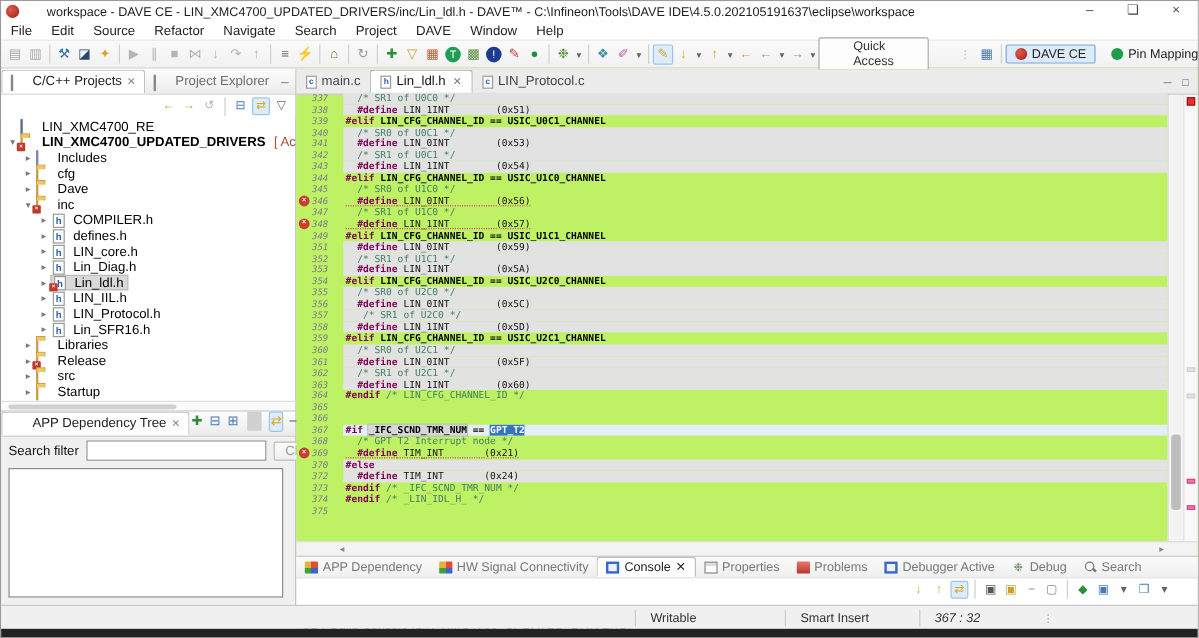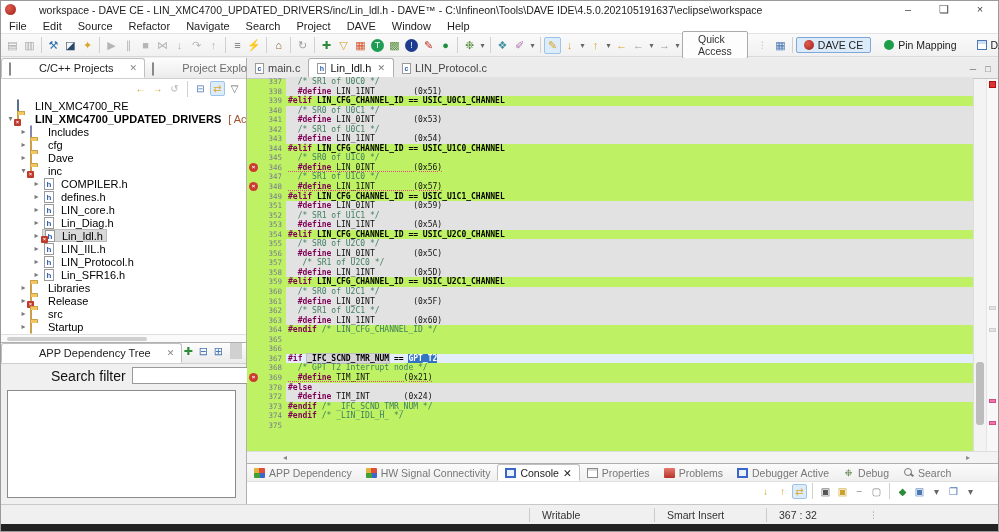--- a/index.html
+++ b/index.html
@@ -18,36 +18,36 @@
   .menubar { height:16px; background:#fff; display:flex; align-items:center; border-bottom:1px solid #e4e4e4; }
   .menu-item { font-size:11px; color:#1d1d1d; padding:0 8px; line-height:16px; }
 
   
   .toolbar { height:23px; background:linear-gradient(#fafafa,#f1f1f1); display:flex; align-items:center; padding:0 3px; border-bottom:1px solid #d9d9d9; }
   .ticon { width:17px; height:17px; display:inline-flex; align-items:center; justify-content:center; font-size:11px; line-height:17px; border-radius:2px; flex:none; overflow:hidden; }
   .ticon.dd { width:9px; font-size:8px; }
   .ticon.active { background:#dcecfb; border:1px solid #9ec3e8; }
   .tsep { width:1px; height:16px; background:#d0d0d0; margin:0 3px; flex:none; }
   .tb-right { margin-left:auto; display:flex; align-items:center; }
-  .quick-access { font-size:10.5px; color:#333; background:#fdfdfd; border:1px solid #aaa; border-radius:2px; padding:1px 15px; margin-right:6px; }
+  .quick-access { font-size:10.5px; color:#333; background:#fdfdfd; border:1px solid #aaa; border-radius:2px; padding:1px 28px; margin-right:22px; }
   .dots-sep { color:#b5b5b5; font-size:9px; margin:0 4px; letter-spacing:1px; }
   .persp-chip { display:flex; align-items:center; gap:4px; font-size:10.5px; color:#222; padding:1px 7px; border-radius:2px; margin-right:6px; white-space:nowrap; }
   .persp-chip.active { background:#dcebfa; border:1px solid #7ea7d8; }
   .pi-bug { width:10px; height:10px; border-radius:50%; background:radial-gradient(circle at 35% 35%, #e25b4d, #9c1f17); }
   .pi-green { width:10px; height:10px; border-radius:50%; background:#1e9e4a; }
   .pi-grid { width:10px; height:10px; border:1px solid #4a78b5; background:linear-gradient(#cfe0f5 40%, #fff 40%); }
 
   
   #main { position:absolute; top:57px; left:0; right:0; height:448px; display:flex; }
   .left-col { width:246px; flex:none; display:flex; flex-direction:column; border-right:1px solid #b0b0b0; }
   .right-col { flex:1; display:flex; flex-direction:column; min-width:0; }
 
   
   .view-tabs { height:21px; background:linear-gradient(#fdfdfd,#ebebeb); border-bottom:1px solid #cfcfcf; display:flex; align-items:flex-end; font-size:11px; }
-  .vtab { display:flex; align-items:center; gap:16px; padding:0 7px; height:20px; color:#6d6d6d; white-space:nowrap; }
+  .vtab { display:flex; align-items:center; gap:4px; padding:0 7px; height:20px; color:#6d6d6d; white-space:nowrap; }
   .vtab.active { background:#fff; border:1px solid #c0c0c0; border-bottom:1px solid #fff; border-top-left-radius:3px; border-top-right-radius:3px; color:#222; }
   .vtab .x { color:#888; font-size:9px; }
   .vt-corner { margin-left:auto; display:flex; gap:3px; padding:0 4px 4px 0; color:#666; font-size:9px; }
   .vt-corner span { width:12px; text-align:center; }
 
   .view-toolbar { height:19px; display:flex; align-items:center; justify-content:flex-end; gap:2px; padding-right:4px; background:#fff; }
   .view-toolbar .ticon { width:15px; height:15px; font-size:10px; }
 
   
   .projects-view { height:284px; flex:none; display:flex; flex-direction:column; background:#fff; }
@@ -66,39 +66,39 @@
   .ti-includes { width:12px; height:11px; background:linear-gradient(#e8e8f4,#c9c9e2); border:1px solid #8585b0; border-radius:1px; }
   .ti-file { width:10px; height:12px; background:#fff; border:1px solid #9a9a9a; color:#2a5db0; font-size:8px; font-weight:bold; display:flex; align-items:center; justify-content:center; margin-left:1px; }
   .err-badge { position:absolute; left:-3px; bottom:-2px; width:7px; height:7px; background:#c0392b; color:#fff; font-size:5px; line-height:7px; text-align:center; border-radius:1px; font-weight:bold; }
   .tree-hscroll { height:8px; border-top:1px solid #e0e0e0; position:relative; background:#fafafa; }
   .tree-hscroll .thumb { position:absolute; top:2px; left:6px; width:140px; height:4px; background:#cfcfcf; border-radius:2px; }
 
   
   .appdep-view { flex:1; display:flex; flex-direction:column; background:#f0f0f0; border-top:1px solid #b0b0b0; }
   .appdep-tabsrow { display:flex; align-items:center; }
   .search-row { display:flex; align-items:center; padding:3px 6px 3px 6px; }
-  .search-label { font-size:14px; color:#111; white-space:nowrap;margin-left:44px; }
+  .search-label { font-size:11px; color:#111; white-space:nowrap; }
   .search-input { flex:1; height:17px; border:1px solid #999; background:#fff; margin:0 6px; font-size:11px; padding:0 3px; font-family:"Liberation Sans",sans-serif; }
   .clear-btn { font-size:11px; color:#9a9a9a; background:linear-gradient(#fdfdfd,#eee); border:1px solid #bbb; border-radius:2px; padding:1px 9px; }
   .appdep-list { flex:1; margin:3px 10px 8px 6px; background:#fff; border:1px solid #8a8a8a; }
   .ti-appdep { width:12px; height:11px; background:conic-gradient(#e04b3a 0 25%, #3a66c9 0 50%, #3fa03a 0 75%, #e0b23a 0); border-radius:1px; }
 
   
   .editor { height:405px; flex:none; display:flex; flex-direction:column; background:#bef264; min-width:0; }
   .etabs { height:21px; background:#ececec; border-bottom:1px solid #c6c6c6; display:flex; align-items:flex-end; font-size:11px; }
   .etab { display:flex; align-items:center; gap:4px; height:20px; padding:0 8px; color:#444; white-space:nowrap; }
   .etab.active { background:#fff; border:1px solid #b0b0b0; border-bottom:1px solid #fff; border-top-left-radius:3px; border-top-right-radius:3px; color:#111; }
   .fi { width:9px; height:11px; background:#fff; border:1px solid #9a9a9a; color:#2a5db0; font-size:7px; font-weight:bold; display:flex; align-items:center; justify-content:center; }
   .etab .x { color:#777; font-size:9px; margin-left:2px; }
 
   .code-area { flex:1; display:flex; min-height:0; }
   .code-lines { flex:1; overflow:hidden; min-width:0; }
   .cl { height:9.55px; display:flex; align-items:stretch; }
   .cl .ann { width:13px; flex:none; display:flex; align-items:center; justify-content:center; }
-  .cl .num { width:26px; flex:none; font-size:7.5px; color:#7a7a8f; text-align:right; padding-right:4px; line-height:9.55px; font-family:"DejaVu Sans Mono",monospace; }
+  .cl .num { width:26px; flex:none; font-size:7.5px; color:#7a7a8f; text-align:left; padding-right:4px; line-height:9.55px; font-family:"DejaVu Sans Mono",monospace;font-style:italic; }
   .cl .body { flex:1; min-width:0; line-height:9.55px; white-space:pre; font-family:"DejaVu Sans Mono",monospace; font-size:8px; color:#111; padding-left:2px; }
   .cl.bg-i .body { background:#e2e2e2; }
   .cl.bg-c .body { background:#e4eefb; }
   .erricon { width:9px; height:9px; border-radius:50%; background:#cc3b2f; color:#fff; font-size:6px; line-height:9px; text-align:center; font-weight:bold; }
   .seg-pp { color:#7f0055; font-weight:bold; }
   .seg-cm { color:#3f7f5f; }
   .seg-b  { color:#000; font-weight:bold; }
   .seg-pl { color:#111; }
   .seg-occ { color:#000; font-weight:bold; background:#d6d6d6; outline:1px solid #bdbdbd; }
   .seg-sel { background:#3273c4; color:#fff; font-weight:bold; }
@@ -735,19 +735,19 @@
           <div class="console-title">CDT Build Console [LIN_XMC4700_UPDATED_DRIVERS]</div>
         </div>
       </div>
     </div>
   </div>
 
   <div class="statusbar">
     <span class="sb-spacer"></span>
     <span class="sb-cell" style="width:125px;">Writable</span>
     <span class="sb-cell" style="width:112px;">Smart Insert</span>
-    <span class="sb-cell" style="width:95px;">367 : 32</span>
+    <span class="sb-cell" style="width:95px;font-style:italic;">367 : 32</span>
     <span class="sb-dots">⋮</span>
     <span style="width:112px;"></span>
   </div>
 
   <div class="taskbar"></div>
 </div>
 
 </body></html>

